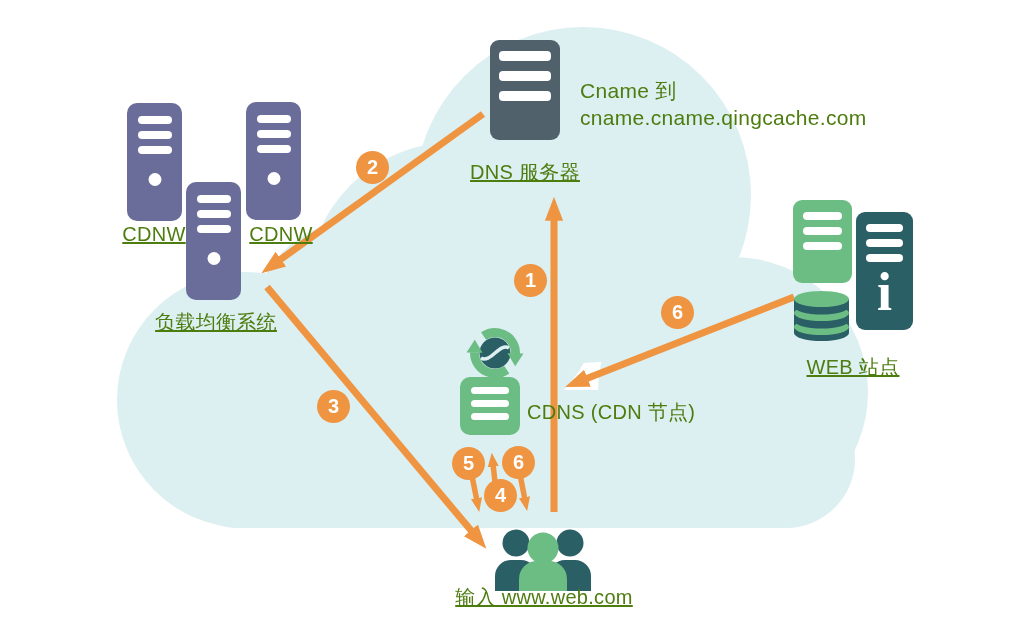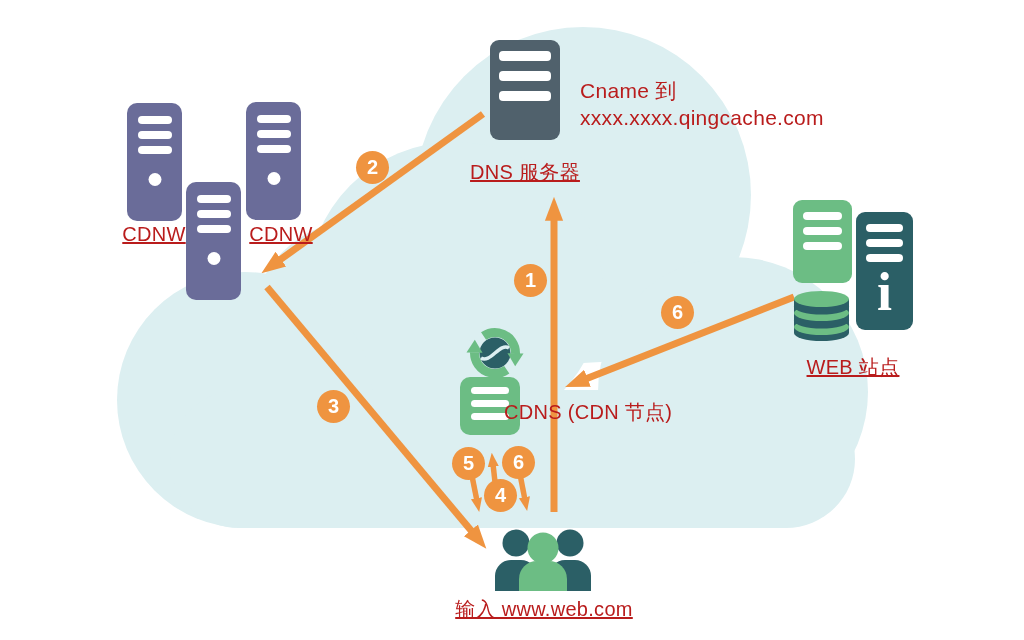--- a/index.html
+++ b/index.html
@@ -4,21 +4,21 @@
 <style>
   html,body{margin:0;padding:0;background:#ffffff;}
   .stage{
     position:relative;width:1024px;height:640px;background:#ffffff;overflow:hidden;
     font-family:"Liberation Sans","DejaVu Sans",sans-serif;
   }
   
   .cloud-part{position:absolute;background:#DCEFF1;border-radius:50%;}
   .cloud-rect{border-radius:70px;}
   
-  .lbl{position:absolute;color:#b91c1c;font-size:20px;letter-spacing:.3px;line-height:24px;}
+  .lbl{position:absolute;color:#4d7c0f;font-size:20px;letter-spacing:.3px;line-height:24px;}
   .lbl.center{text-align:center;text-decoration:underline;}
   .cname{font-size:21px;line-height:27px;}
   
   .badge{
     position:absolute;width:33px;height:33px;border-radius:50%;
     background:#EF9440;color:#ffffff;font-size:20px;font-weight:600;
     text-align:center;line-height:33px;
   }
   
   .icon{position:absolute;}
@@ -75,21 +75,21 @@
   <div class="icon srv-dns" style="left:490px;top:40px;">
     <div class="bars dns-bars">
         <span></span>
         <span></span>
         <span></span>
       </div>
   </div>
   <div class="lbl center" style="left:455px;top:160px;width:140px;">DNS 服务器</div>
   <div class="lbl cname" style="left:580px;top:77px;">
     <div>Cname 到</div>
-    <div>xxxx.xxxx.qingcache.com</div>
+    <div>cname.cname.qingcache.com</div>
   </div>
 
   <div class="icon tower" style="left:127px;top:103px;">
     <div class="bars tw-bars">
         <span></span>
         <span></span>
         <span></span>
       </div>
     <div class="tw-dot"></div>
   </div>
@@ -105,39 +105,40 @@
   <div class="lbl center" style="left:231px;top:222px;width:100px;">CDNW</div>
   <div class="icon tower" style="left:186px;top:182px;">
     <div class="bars tw-bars">
         <span></span>
         <span></span>
         <span></span>
       </div>
     <div class="tw-dot"></div>
   </div>
   <div class="lbl center" style="left:116px;top:310px;width:200px;">
+    <div>负载均衡系统</div>
   </div>
 
   <svg style="left:458px;top:326px;" width="74" height="54" viewBox="-37 -27 74 54">
     <circle r="15.5" fill="#2B5F66"></circle>
     <path d="M-14,5 C-5,11 5,-11 14,-5" stroke="#DCEFF1" stroke-width="3.5" fill="none"></path>
     <g transform="rotate(55)" fill="#6CBD84">
       <circle r="20.5" fill="none" stroke="#6CBD84" stroke-width="9" stroke-dasharray="45 19.4"></circle>
       <polygon points="-22.5,8.9 -16.7,23.1 -7.3,10.1"></polygon>
       <polygon points="22.5,-8.9 16.7,-23.1 7.3,-10.1"></polygon>
     </g>
   </svg>
   <div class="icon srv-cdns" style="left:460px;top:377px;">
     <div class="bars cdns-bars">
         <span></span>
         <span></span>
         <span></span>
       </div>
   </div>
-  <div class="lbl" style="left:504px;top:400px;">CDNS (CDN 节点)</div>
+  <div class="lbl" style="left:527px;top:400px;">CDNS (CDN 节点)</div>
 
   <div class="icon srv-webgreen" style="left:793px;top:200px;">
     <div class="bars wg-bars">
         <span></span>
         <span></span>
         <span></span>
       </div>
   </div>
   <div class="icon srv-info" style="left:856px;top:212px;">
     <div class="bars info-bars">
@@ -159,21 +160,21 @@
   <div class="lbl center" style="left:783px;top:355px;width:140px;">WEB 站点</div>
 
   <svg style="left:493px;top:527px;" width="100" height="64" viewBox="0 0 100 64">
     <circle cx="23" cy="16" r="13.5" fill="#2B5F66"></circle>
     <circle cx="77" cy="16" r="13.5" fill="#2B5F66"></circle>
     <path d="M2,64 V49 a16,16 0 0 1 16,-16 h10 a16,16 0 0 1 16,16 V64 z" fill="#2B5F66"></path>
     <path d="M56,64 V49 a16,16 0 0 1 16,-16 h10 a16,16 0 0 1 16,16 V64 z" fill="#2B5F66"></path>
     <circle cx="50" cy="21" r="15.5" fill="#6CBD84"></circle>
     <path d="M26,64 V52 a18,18 0 0 1 18,-18 h12 a18,18 0 0 1 18,18 V64 z" fill="#6CBD84"></path>
   </svg>
-  <div class="lbl center" style="left:414px;top:597px;width:260px;">输入 www.web.com</div>
+  <div class="lbl center" style="left:414px;top:585px;width:260px;">输入 www.web.com</div>
 
   <div class="badge" style="left:514px;top:264px;">1</div>
   <div class="badge" style="left:356px;top:151px;">2</div>
   <div class="badge" style="left:317px;top:390px;">3</div>
   <div class="badge" style="left:484px;top:479px;">4</div>
   <div class="badge" style="left:452px;top:447px;">5</div>
   <div class="badge" style="left:502px;top:446px;">6</div>
   <div class="badge" style="left:661px;top:296px;">6</div>
 
 </div>

